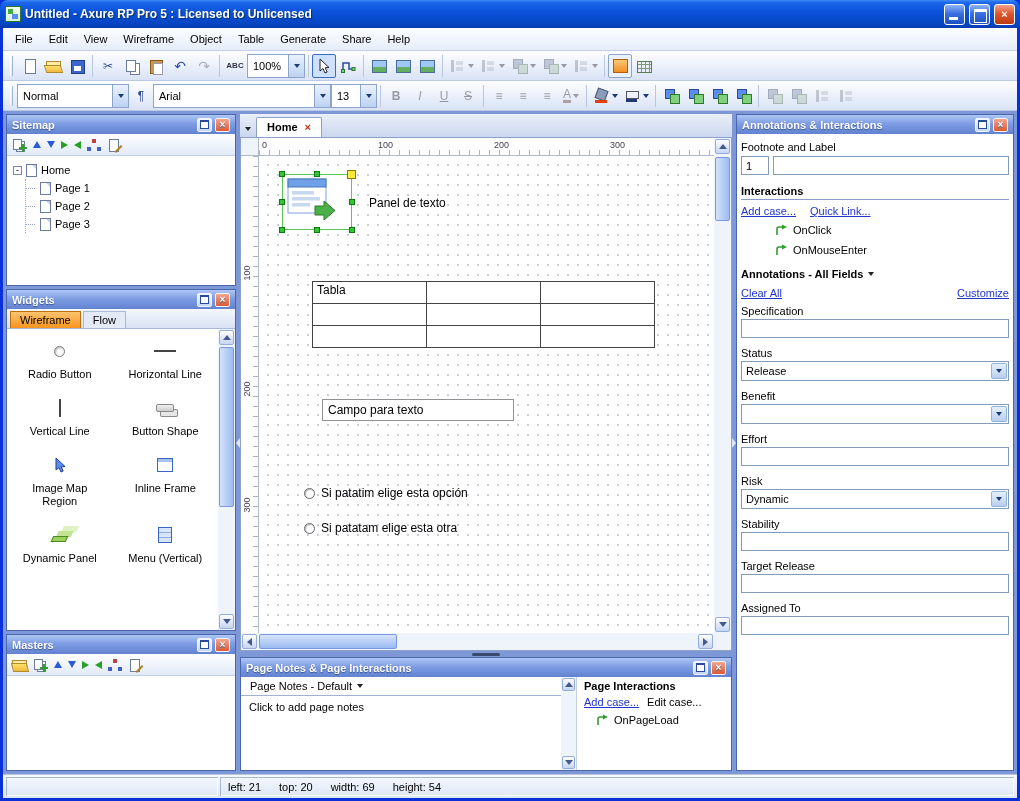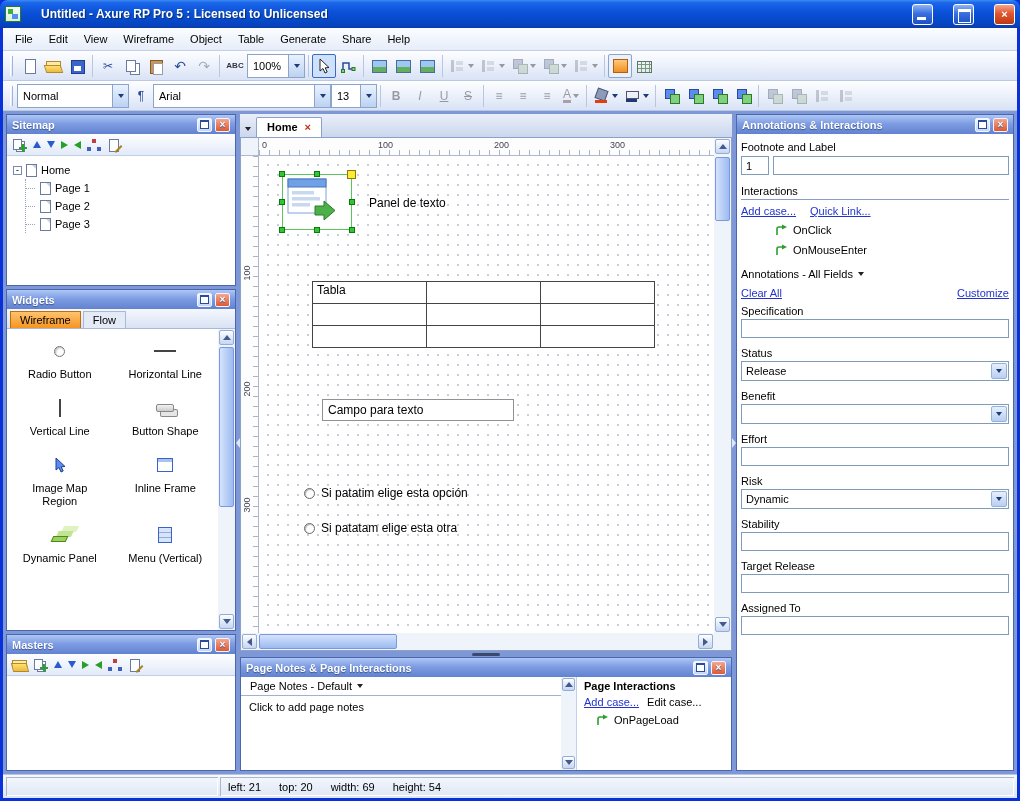--- a/index.html
+++ b/index.html
@@ -2,21 +2,21 @@
 <html><head>
 <meta charset="utf-8">
 <style>
   html,body{margin:0;padding:0}
   body{width:1020px;height:801px;overflow:hidden;font-family:"Liberation Sans","DejaVu Sans",sans-serif;font-size:11px;color:#000;background:#fff}
   *{box-sizing:border-box}
 
   .window{width:1020px;height:801px;background:#0831D9;padding:0 3px 3px;display:flex;flex-direction:column}
 
   
-  .titlebar{height:28px;margin:0 -3px;border-radius:8px 8px 0 0;display:flex;align-items:center;padding:0 5px;gap:20px;
+  .titlebar{height:28px;margin:0 -3px;border-radius:8px 8px 0 0;display:flex;align-items:center;padding:0 5px;gap:4px;
     background:linear-gradient(180deg,#3B8BF2 0%,#1B66EA 10%,#0A50D8 45%,#0646C4 82%,#0A3CB0 100%)}
   .app-icon{width:16px;height:16px;background:linear-gradient(#F4FFF4,#D8F2D8);border:1px solid #2A7A2A;position:relative;flex:none}
   .app-icon::before{content:"";position:absolute;left:2px;top:2px;width:5px;height:5px;background:#3FAE3F}
   .app-icon::after{content:"";position:absolute;right:2px;bottom:2px;width:6px;height:5px;background:#5B8DEF}
   .title-text{color:#fff;font-weight:bold;font-size:12px;text-shadow:1px 1px 1px #05306E;flex:1;white-space:nowrap;overflow:hidden}
   .winbtn{width:21px;height:21px;border-radius:3px;border:1px solid #fff;position:relative;display:flex;align-items:center;justify-content:center;color:#fff;font-size:11px;font-weight:bold;flex:none}
   .winbtn.min,.winbtn.max{background:linear-gradient(180deg,#8FB4F6,#3A6FE0 45%,#1E50C0)}
   .winbtn.close{background:linear-gradient(180deg,#F2A38C,#E0572E 45%,#BC3A10)}
   .winbtn.min::before{content:"";position:absolute;left:4px;bottom:4px;width:9px;height:3px;background:#fff}
   .winbtn.max::before{content:"";position:absolute;left:4px;top:4px;width:11px;height:10px;border:1px solid #fff;border-top-width:3px}
@@ -185,21 +185,21 @@
   .pn-links{display:flex;gap:8px;margin-bottom:6px;white-space:nowrap}
   .ev{display:flex;align-items:center;gap:5px;margin:3px 0 3px 0}
 
   
   .right-col{width:278px;flex:none;display:flex;flex-direction:column}
   .an-body{flex:1;background:#fff;padding:5px 4px;overflow:hidden}
   .sect-label{margin:2px 0 3px}
   .fn-row{display:flex;gap:4px}
   .xinput{width:100%;height:19px;border:1px solid #7F9DB9;font:11px "Liberation Sans","DejaVu Sans",sans-serif;padding:1px 4px;background:#fff}
   .xinput.small{width:28px;flex:none}
-  .sect-head{font-weight:normal;border-bottom:1px solid #8A9CC8;padding-bottom:2px;margin:10px 0 5px;display:flex;align-items:center;gap:5px}
+  .sect-head{font-weight:bold;border-bottom:1px solid #8A9CC8;padding-bottom:2px;margin:10px 0 5px;display:flex;align-items:center;gap:5px}
   .sect-head.noline{border-bottom:none}
   .links-row{display:flex;gap:14px;margin:2px 0 4px}
   .link{color:#2233CC;text-decoration:underline;cursor:pointer}
   .evlist{margin:2px 0 2px 34px}
   .evlist .ev{height:17px}
   .clear-row{display:flex;justify-content:space-between;margin:2px 0 6px}
   .fgroup{margin-bottom:9px}
   .flabel{margin-bottom:2px}
   .xcombo{height:20px;background:#fff;border:1px solid #7F9DB9;display:flex;align-items:center;padding-left:4px;position:relative}
   .xcombo .ddb{position:absolute;right:1px;top:1px;bottom:1px;width:16px;background:linear-gradient(#E6F0FC,#B8CEF2);border:1px solid #95B2DC;border-radius:2px;display:flex;align-items:center;justify-content:center}

